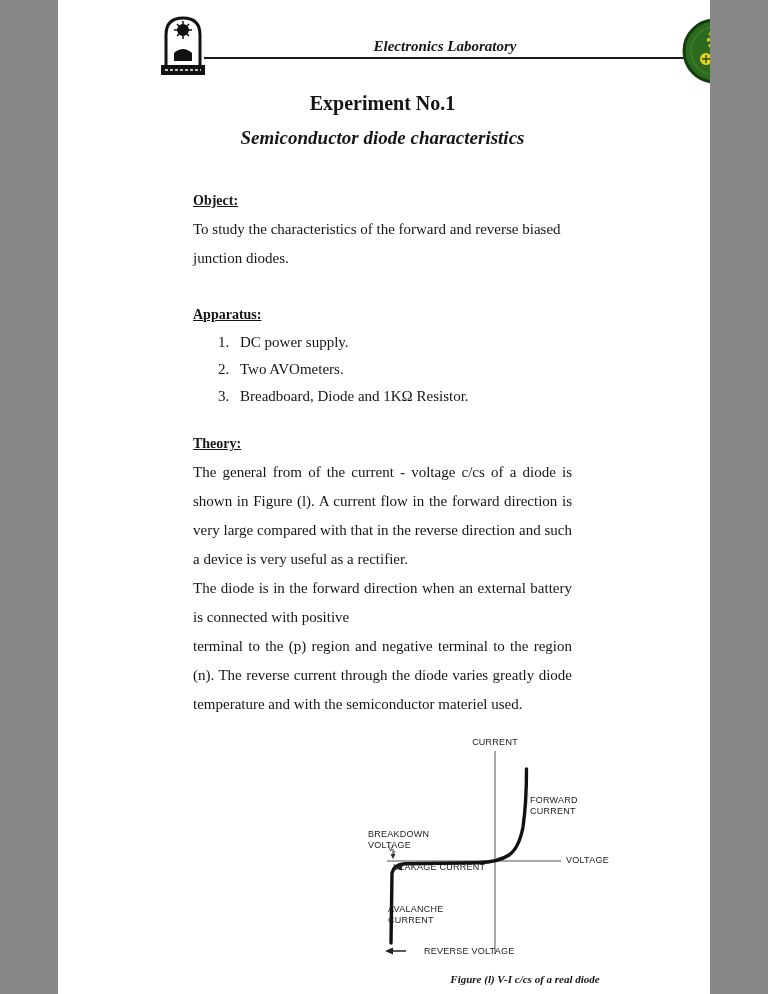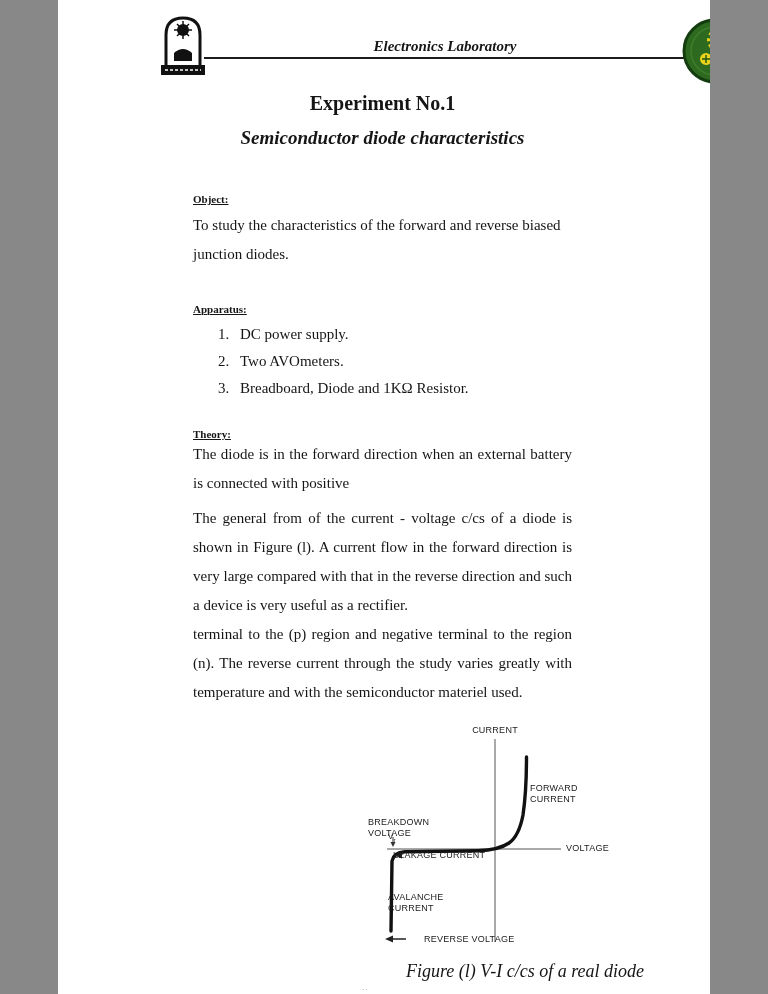--- a/index.html
+++ b/index.html
@@ -16,21 +16,21 @@
   .header-rule { position:absolute; left:146px; top:57px; width:482px; border-top:2px solid #1c1c1c; }
   .header-title {
     position:absolute; left:146px; top:38px; width:482px; text-align:center;
     font-size:15px; font-weight:bold; font-style:italic;
   }
   
   .content { padding:0 138px 0 135px; }
   .page-title { text-align:center; font-size:20px; font-weight:bold; }
   .page-subtitle { text-align:center; font-size:19px; font-weight:bold; font-style:italic; margin-top:12px; }
   
-  .sec-heading { font-size:11px; font-weight:bold; text-decoration:underline; }
+  .sec-heading { font-size:14px; font-weight:bold; text-decoration:underline; }
   .h-object { margin-top:44px; }
   .h-apparatus { margin-top:34px; }
   .h-theory { margin-top:26px; }
   .body-text { font-size:15px; line-height:29px; margin-top:6px; }
   .just { text-align:justify; }
   .apparatus-list { margin-top:6px; }
   .apparatus-item { display:flex; font-size:15px; line-height:27px; padding-left:25px; }
   .apparatus-item .num { width:22px; flex:0 0 22px; }
   
   .figure-wrap { position:relative; width:330px; height:276px; margin:12px 0 0 167px; }
@@ -44,21 +44,21 @@
   .lbl-forward { left:170px; top:64px; }
   .lbl-breakdown { left:8px; top:98px; }
   .lbl-vr { left:28px; top:113px; font-size:8px; }
   .lbl-vr sub { font-size:6px; }
   .lbl-leakage { left:33px; top:131px; }
   .lbl-voltage { left:206px; top:124px; }
   .lbl-avalanche { left:28px; top:173px; }
   .lbl-reverse { left:64px; top:215px; }
   .fig-caption {
     position:absolute; left:0; top:242px; width:100%; text-align:center;
-    font-size:18px; font-weight:normal; font-style:italic;
+    font-size:11px; font-weight:bold; font-style:italic;
   }
   .fig-dots { position:absolute; left:2px; top:263px; font-size:9px; color:#9a9a9a; letter-spacing:1px; }
 </style>
 </head>
 <body>
 
 <div class="page">
 
   <div class="header">
 
@@ -116,23 +116,23 @@
         <span class="num">2.</span>
         <span>Two AVOmeters.</span>
       </div>
       <div class="apparatus-item">
         <span class="num">3.</span>
         <span>Breadboard, Diode and 1KΩ Resistor.</span>
       </div>
     </div>
 
     <div class="sec-heading h-theory">Theory:</div>
+    <p class="body-text just" style="margin:6px 0 0 0;">The general from of the current - voltage c/cs of a diode is shown in Figure (l). A current flow in the forward direction is very large compared with that in the reverse direction and such a device is very useful as a rectifier.</p>
     <p class="body-text just" style="margin:0;">The diode is in the forward direction when an external battery is connected with positive</p>
-    <p class="body-text just" style="margin:6px 0 0 0;">The general from of the current - voltage c/cs of a diode is shown in Figure (l). A current flow in the forward direction is very large compared with that in the reverse direction and such a device is very useful as a rectifier.</p>
-    <p class="body-text just" style="margin:0;">terminal to the (p) region and negative terminal to the region (n). The reverse current through the study varies greatly with temperature and with the semiconductor materiel used.</p>
+    <p class="body-text just" style="margin:0;">terminal to the (p) region and negative terminal to the region (n). The reverse current through the diode varies greatly diode temperature and with the semiconductor materiel used.</p>
 
     <div class="figure-wrap">
       <svg class="fig-svg" width="330" height="276" viewBox="0 0 330 276">
 
         <line x1="135" y1="20" x2="135" y2="223" stroke="#555" stroke-width="1"></line>
         <line x1="27" y1="130" x2="201" y2="130" stroke="#555" stroke-width="1"></line>
 
         <path d="M31 212 L32 142 Q33.5 133.5 45 132.7 L118 131.7 Q139 131 149 124 Q159 117 163 96 Q166.5 72 166.5 38" fill="none" stroke="#111" stroke-width="3.4" stroke-linecap="round"></path>
 
         <line x1="33" y1="118" x2="33" y2="124" stroke="#333" stroke-width="1"></line>

